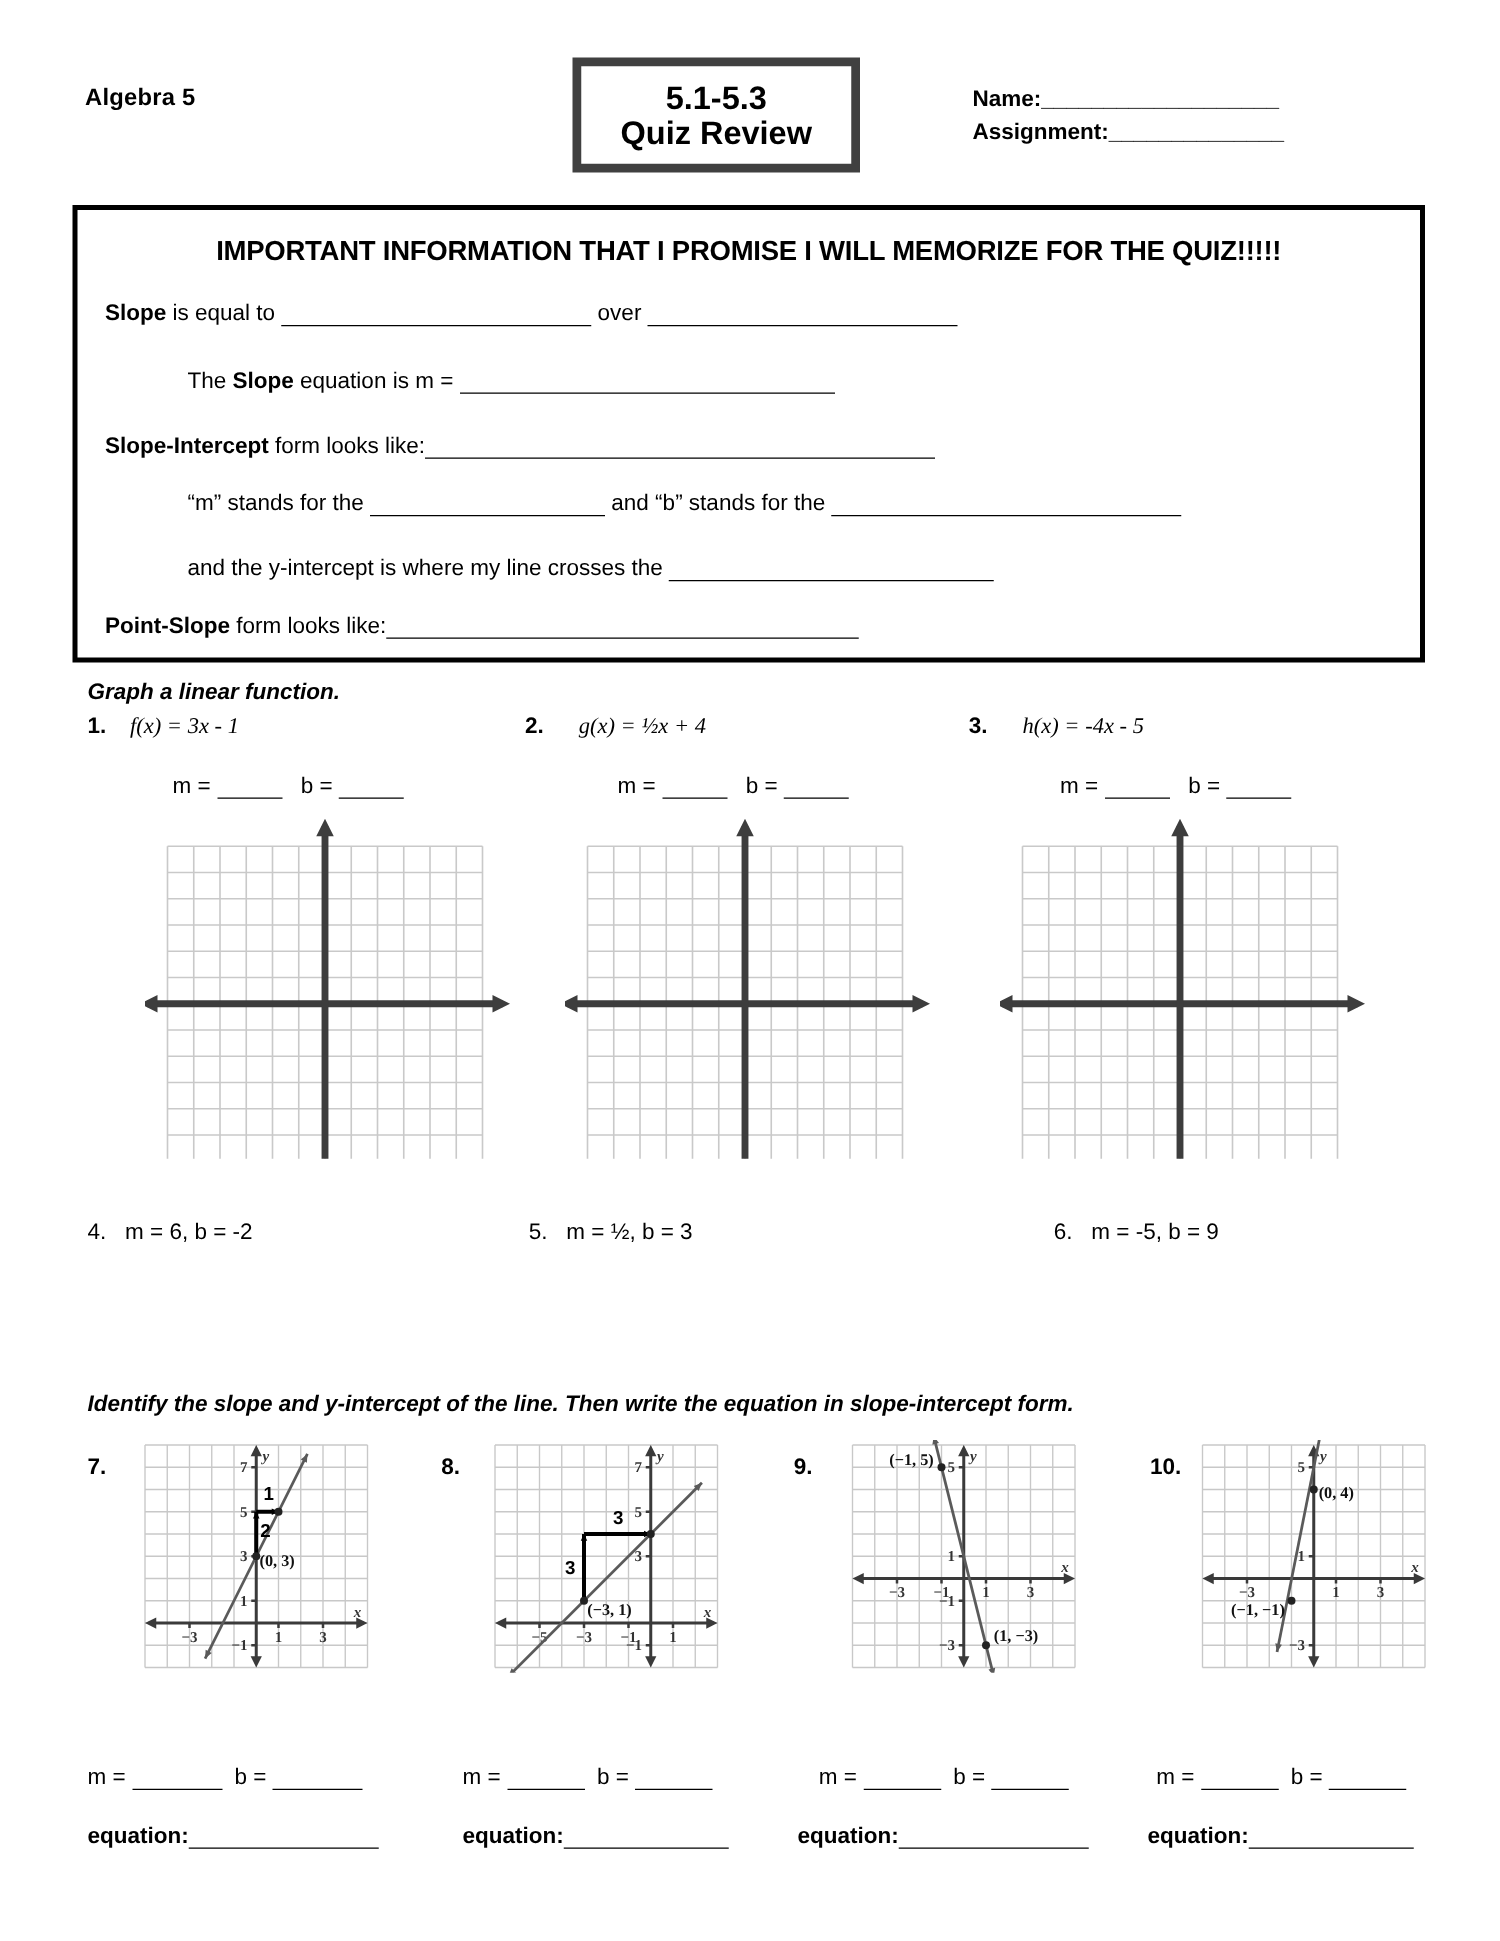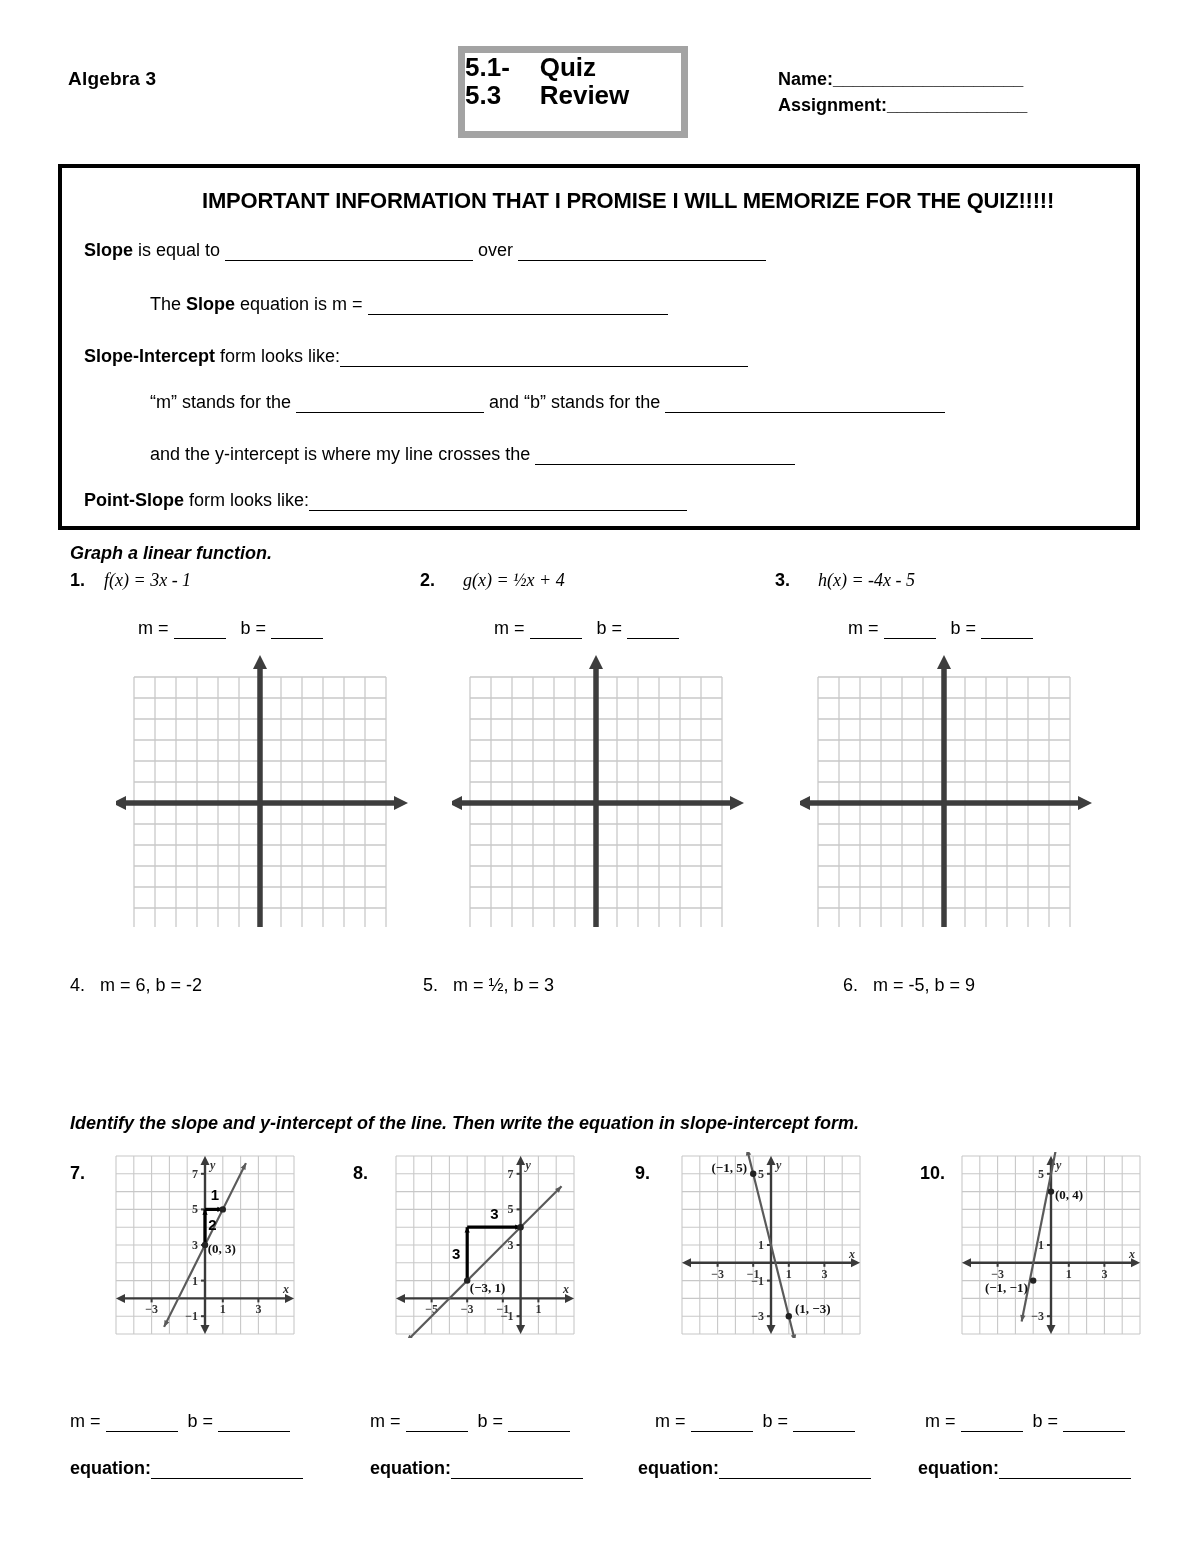--- a/index.html
+++ b/index.html
@@ -17,37 +17,37 @@
   }
   .page { position: absolute; left: 0; top: 0; width: 1200px; height: 1553px; }
 
   
   .course-label {
     position: absolute; left: 68px; top: 68px;
     font-size: 19px; font-weight: bold; letter-spacing: .2px;
   }
   .title-box {
     position: absolute; left: 458px; top: 46px; width: 230px; height: 92px;
-    border: 7px solid #a3a3a3; background: #fff;
-    display: flex; flex-direction: row; justify-content: center;
+    border: 7px solid #404040; background: #fff;
+    display: flex; flex-direction: column; align-items: center; justify-content: center;
     box-sizing: border-box;
   }
   .title-line1 { font-size: 26px; font-weight: bold; line-height: 1.08; }
   .title-line2 { font-size: 26px; font-weight: bold; line-height: 1.08; }
   .name-block { position: absolute; left: 778px; top: 66px; font-size: 18px; font-weight: bold; line-height: 1.45; }
   .name-block .row { white-space: nowrap; }
 
   
   .info-box {
     position: absolute; left: 58px; top: 164px; width: 1082px; height: 366px;
     border: 4px solid #000; background: #fff; box-sizing: border-box;
   }
   .info-heading {
     position: absolute; left: 0; top: 20px; width: 100%; text-align: center;
-    font-size: 22px; font-weight: bold; letter-spacing: -.2px; padding-left: 29px;
+    font-size: 22px; font-weight: bold; letter-spacing: -.2px;
   }
   .info-line { position: absolute; font-size: 18px; white-space: nowrap; }
   .info-line b { font-weight: bold; }
   .ul { display: inline-block; border-bottom: 1.6px solid #000; height: 1.05em; vertical-align: bottom; }
 
   .l1 { left: 22px; top: 72px; }
   .l2 { left: 88px; top: 126px; }
   .l3 { left: 22px; top: 178px; }
   .l4 { left: 88px; top: 224px; }
   .l5 { left: 88px; top: 276px; }
@@ -125,21 +125,21 @@
   .sm-label { font-family: "Liberation Serif", serif; font-size: 13px; fill: #111; font-weight: bold; }
   .sm-axis  { font-family: "Liberation Serif", serif; font-size: 12px; fill: #333; font-weight: bold; }
   .sm-axlet { font-family: "Liberation Serif", serif; font-size: 12px; fill: #333; font-style: italic; font-weight: bold; }
   .rise-num { font-family: "Liberation Sans", sans-serif; font-size: 15px; fill: #000; font-weight: bold; }
 </style>
 </head>
 <body>
 
 <div class="page">
 
-  <div class="course-label">Algebra 3</div>
+  <div class="course-label">Algebra 5</div>
 
   <div class="title-box">
     <div class="title-line1">5.1-5.3</div>
     <div class="title-line2">Quiz Review</div>
   </div>
 
   <div class="name-block">
     <div class="row">Name:___________________</div>
     <div class="row">Assignment:______________</div>
   </div>

